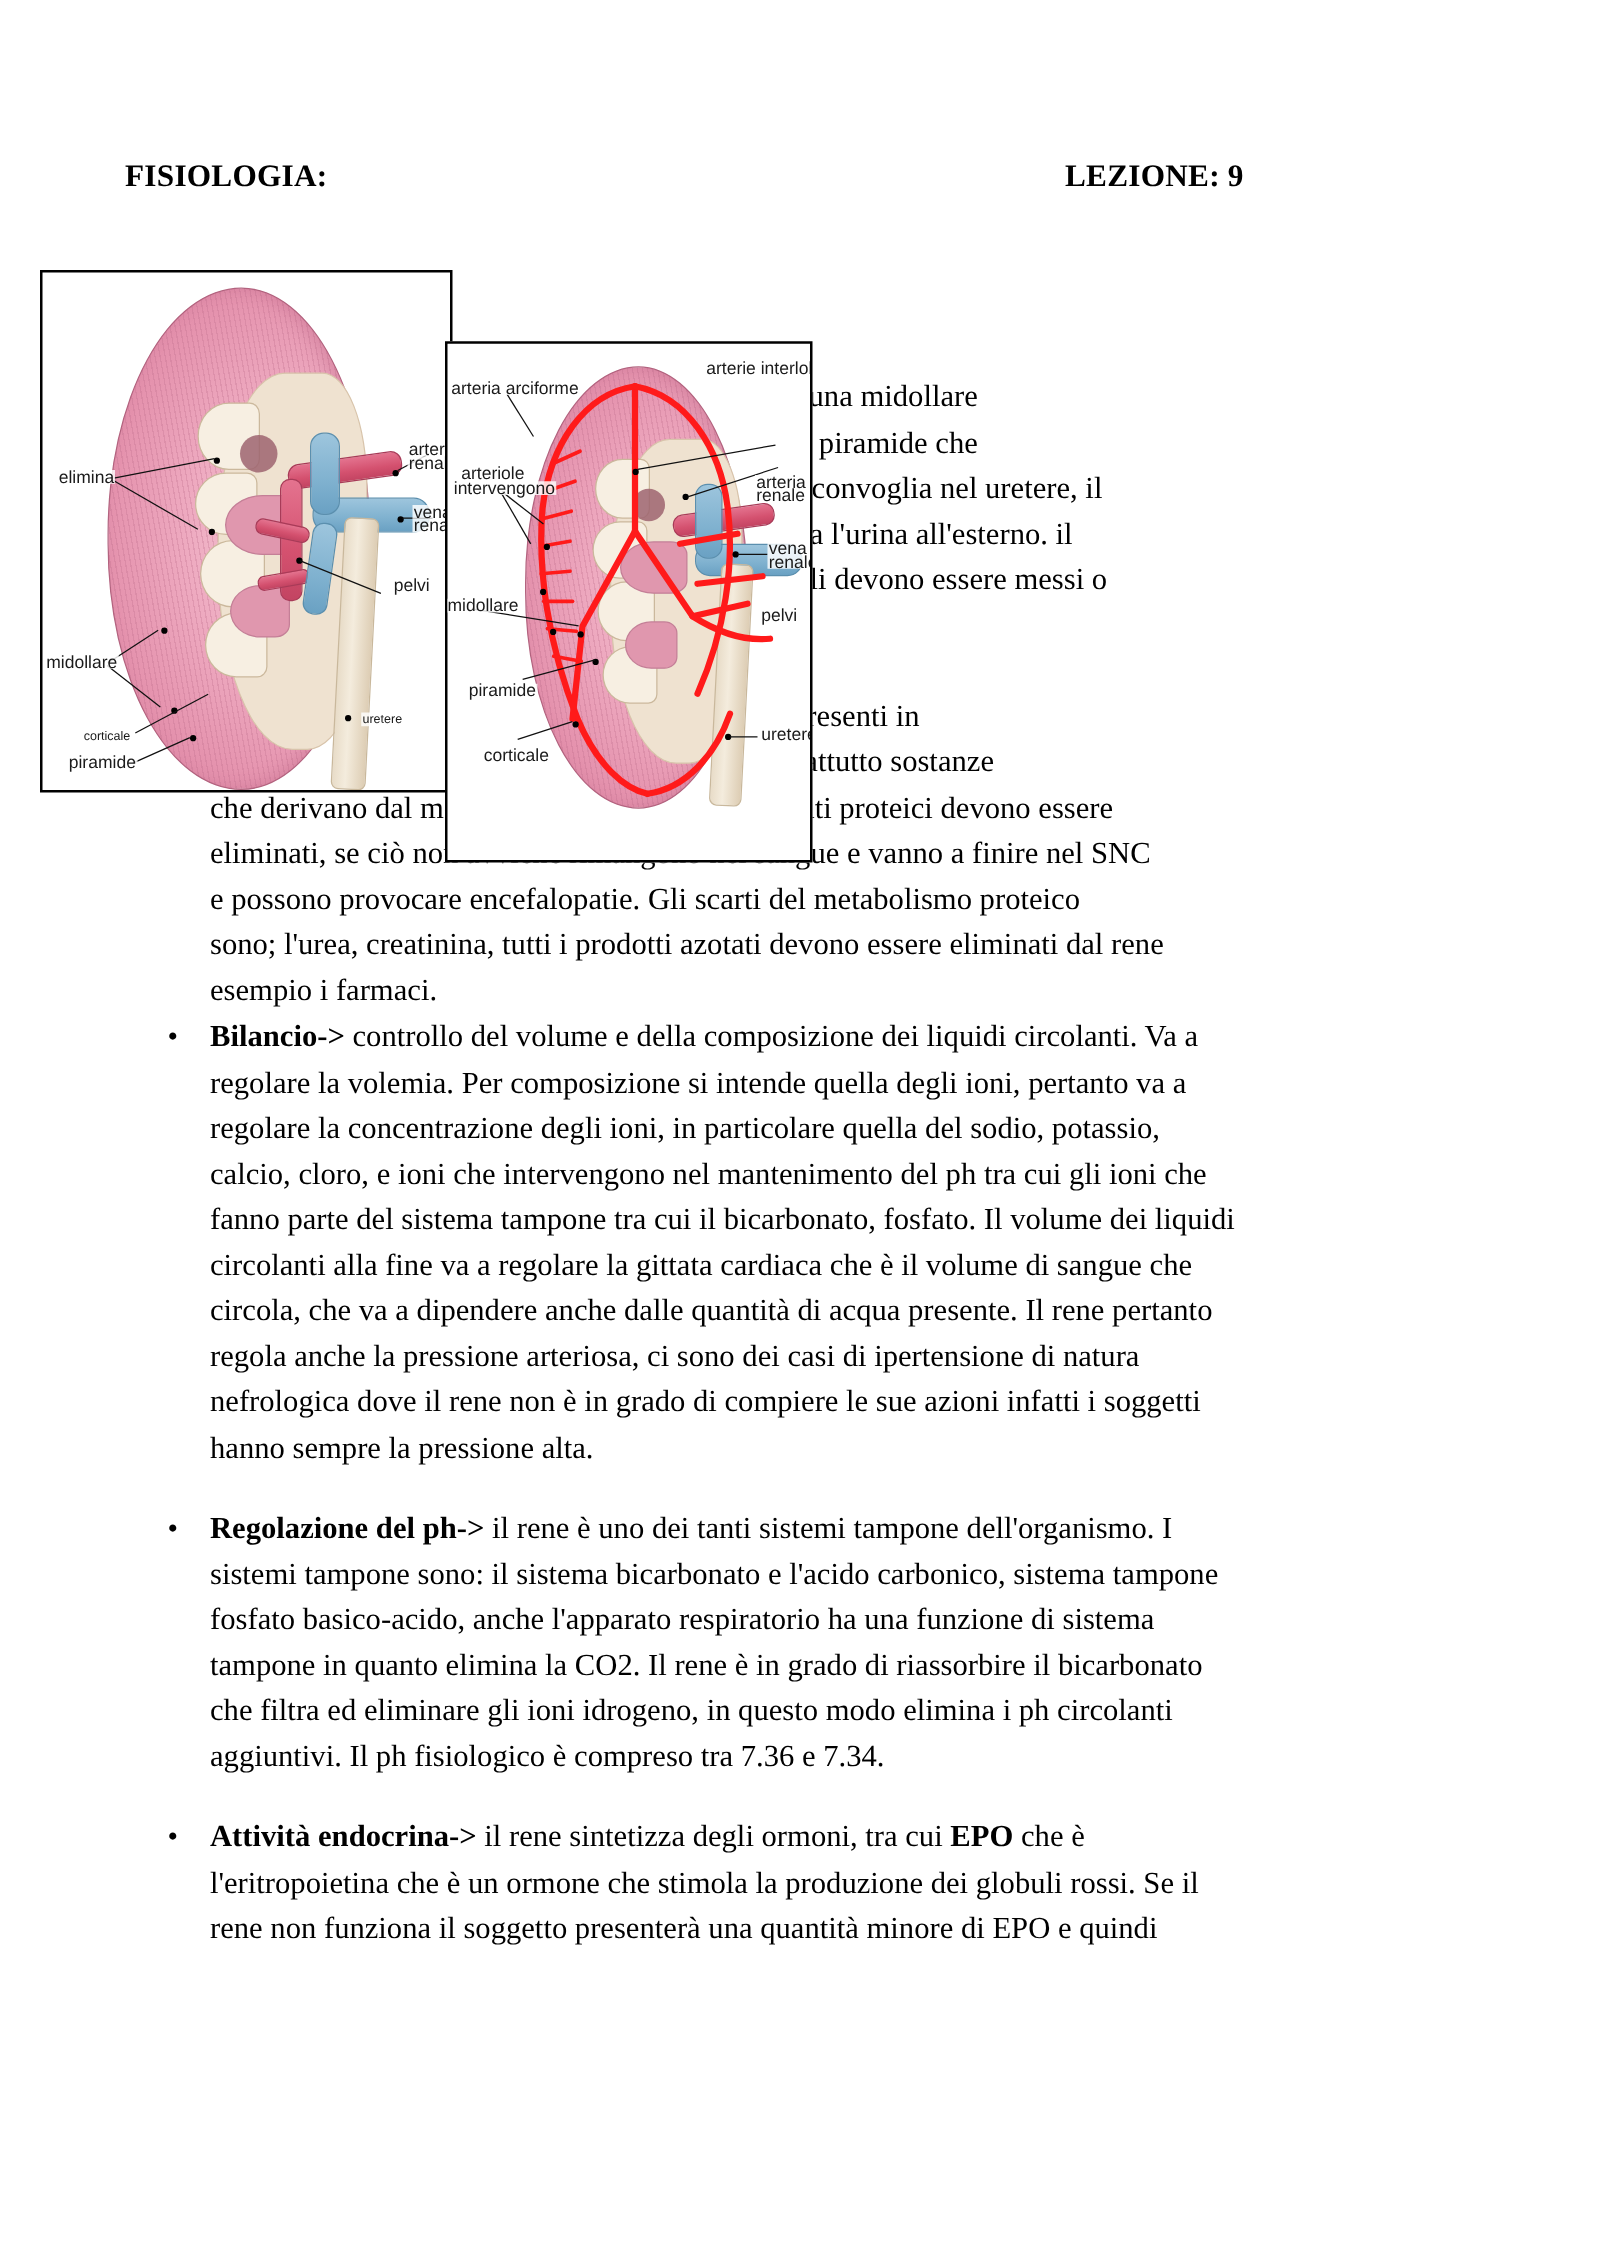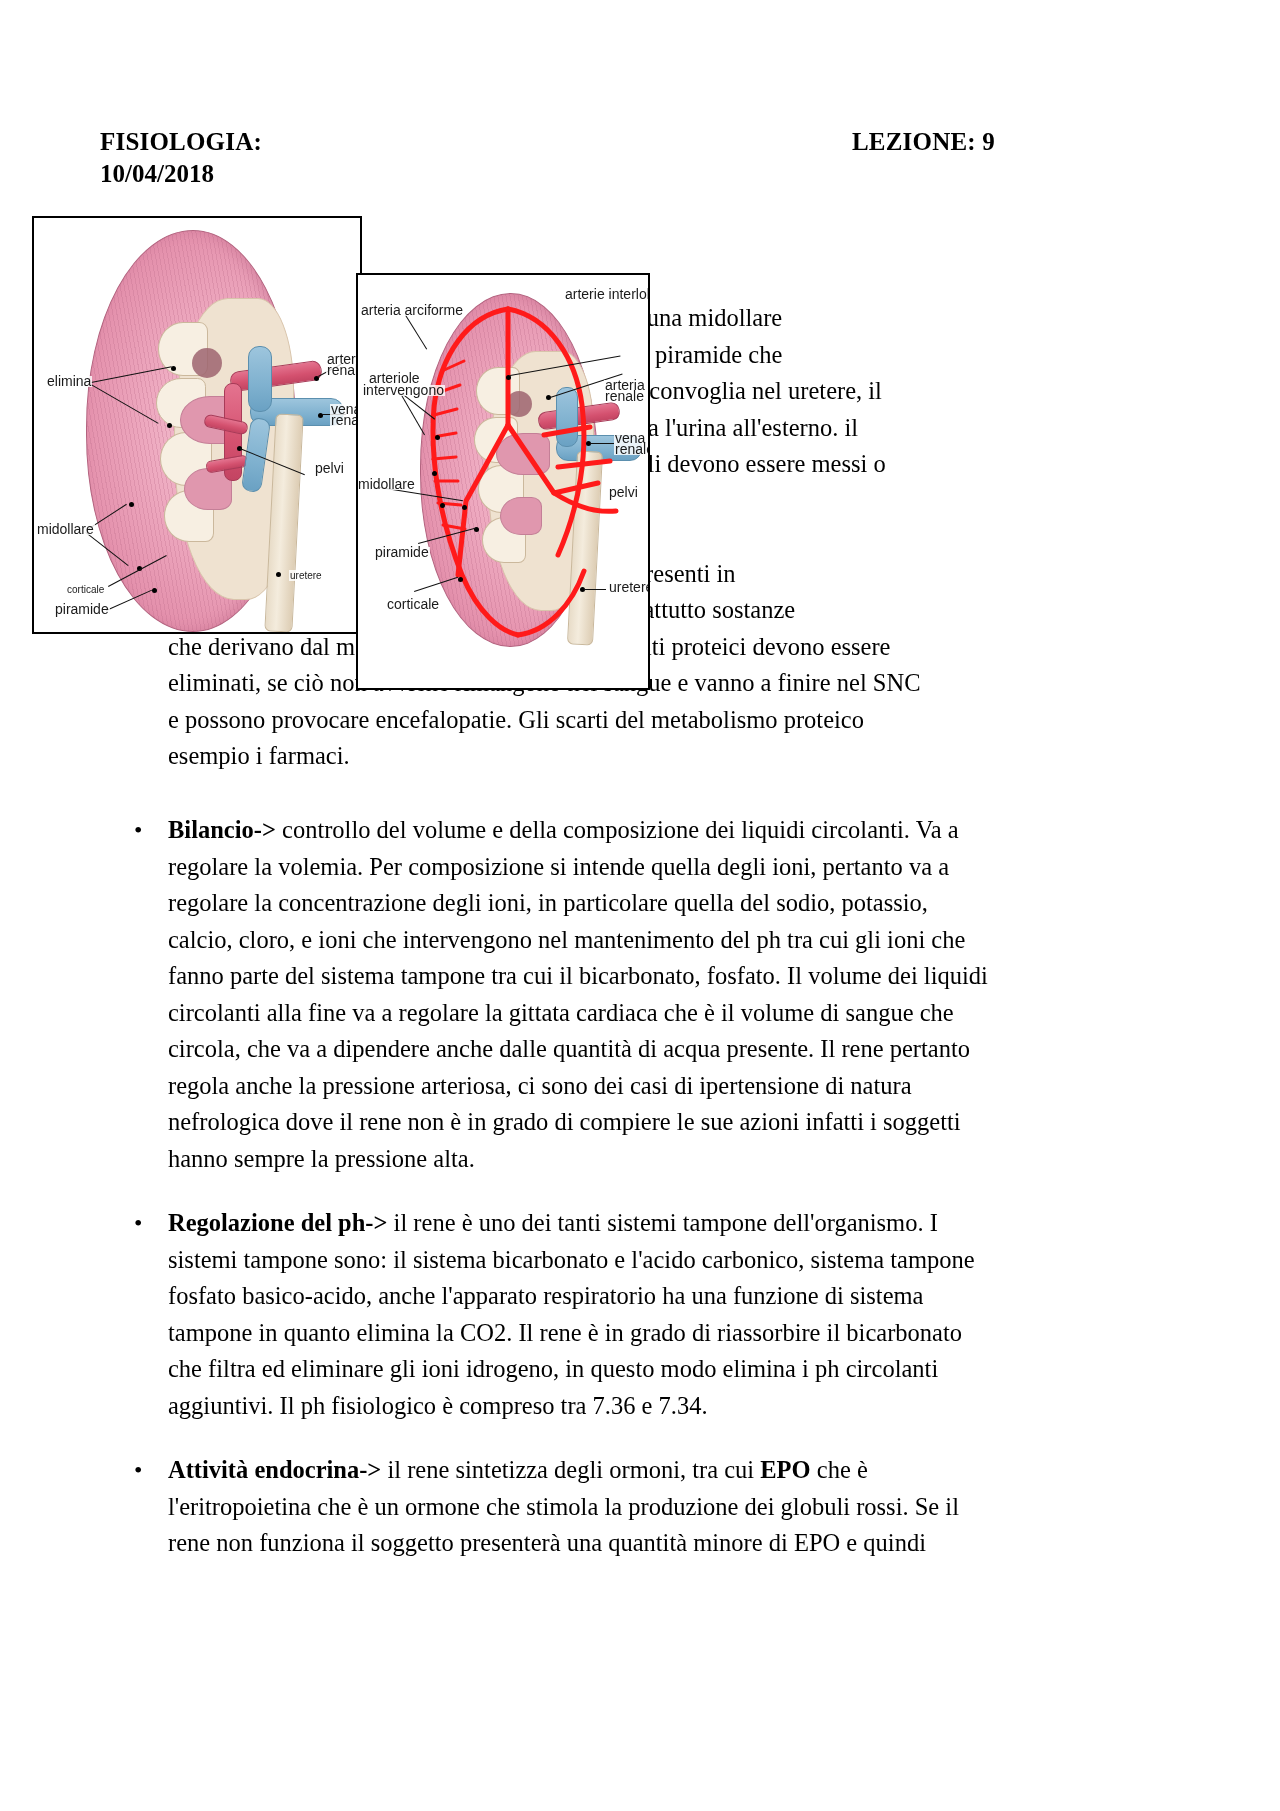--- a/index.html
+++ b/index.html
@@ -187,36 +187,36 @@
 </head>
 <body>
 
 <div class="page">
 
   <div class="header">
     <div class="header-row">
       <span class="header-left-title">FISIOLOGIA:</span>
       <span class="header-right-title">LEZIONE: 9</span>
     </div>
-    <div class="header-date">10/04/2018</div>
   </div>
 
   <div class="body-text">
     <div class="para">Il rene è formato da una parte corticale esterna e una midollare</div>
     <div class="para">interna. La parte midollare è costituite a forma di piramide che</div>
     <div class="para">termina con una papilla che raccoglie l'urina e la convoglia nel uretere, il</div>
     <div class="para">quale la porta nella vescica e poi l'uretra che porta l'urina all'esterno. il</div>
     <div class="para">rene ha delle funzioni; le funzioni principali renali devono essere messi o</div>
     <div class="para">mantenuti in equilibrio.</div>
     <div class="para" style="height:36.5px;"></div>
     <div class="para">Escrezione-&gt; il rene elimina sostanze che sono presenti in</div>
     <div class="para">eccesso nell'organismo e sostanze di scarto, soprattutto sostanze</div>
     <div class="para">che derivano dal metabolismo proteico, i cataboliti proteici devono essere</div>
     <div class="para">eliminati, se ciò non avviene rimangono nel sangue e vanno a finire nel SNC</div>
     <div class="para">e possono provocare encefalopatie. Gli scarti del metabolismo proteico</div>
+    <div class="para">sono; l'urea, creatinina, tutti i prodotti azotati devono essere eliminati dal rene</div>
     <div class="para">esempio i farmaci.</div>
   </div>
 
   <div class="bullet-list">
 
     <div class="bullet-item">
       <span class="bullet-dot">•</span>
       <span class="b">Bilancio-&gt;</span><span> controllo del volume e della composizione dei liquidi circolanti. Va a regolare la volemia. Per composizione si intende quella degli ioni, pertanto va a regolare la concentrazione degli ioni, in particolare quella del sodio, potassio, calcio, cloro, e ioni che intervengono nel mantenimento del ph tra cui gli ioni che fanno parte del sistema tampone tra cui il bicarbonato, fosfato. Il volume dei liquidi circolanti alla fine va a regolare la gittata cardiaca che è il volume di sangue che circola, che va a dipendere anche dalle quantità di acqua presente. Il rene pertanto regola anche la pressione arteriosa, ci sono dei casi di ipertensione di natura nefrologica dove il rene non è in grado di compiere le sue azioni infatti i soggetti hanno sempre la pressione alta.</span>
     </div>
 

